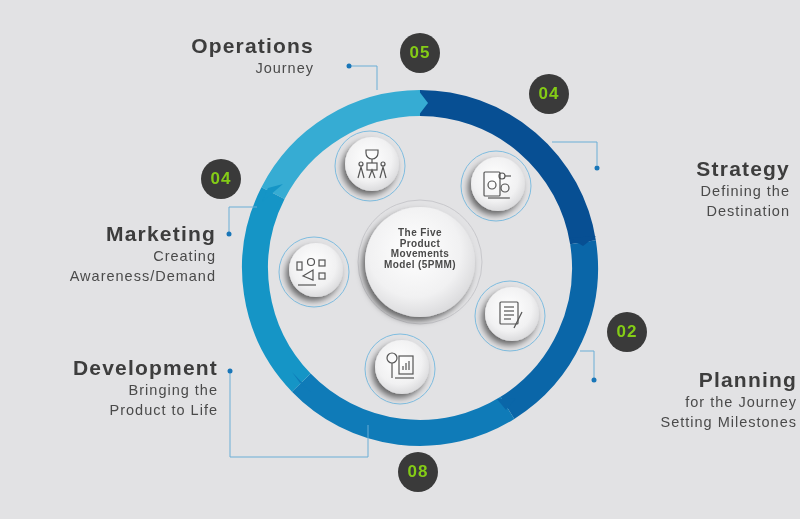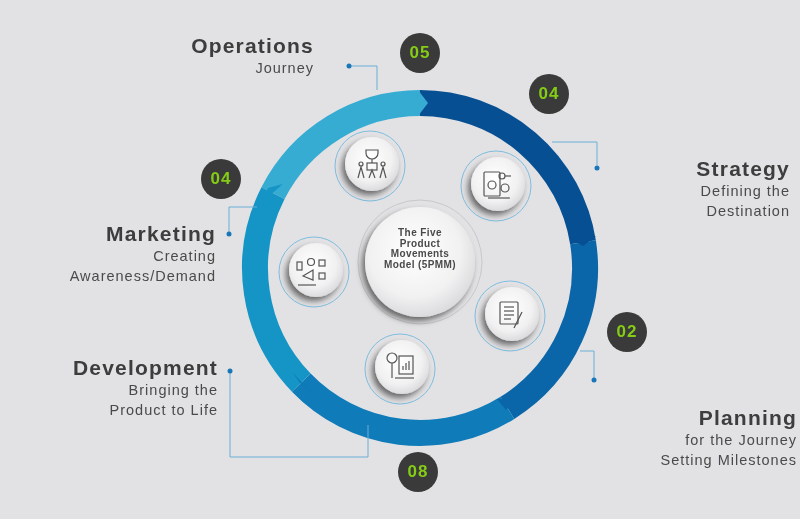--- a/index.html
+++ b/index.html
@@ -153,21 +153,21 @@
   <div class="sub">Defining the</div>
   <div class="sub">Destination</div>
 </div>
 
 <div class="label right" style="right:584px;top:222px;width:220px;">
   <div class="title">Marketing</div>
   <div class="sub">Creating</div>
   <div class="sub">Awareness/Demand</div>
 </div>
 
-<div class="label left" style="left:607px;top:368px;width:190px;margin-top:38px;">
+<div class="label left" style="left:607px;top:368px;width:190px;">
   <div class="title">Planning</div>
   <div class="sub">for the Journey</div>
   <div class="sub">Setting Milestones</div>
 </div>
 
 <div class="label right" style="right:582px;top:356px;width:220px;">
   <div class="title">Development</div>
   <div class="sub">Bringing the</div>
   <div class="sub">Product to Life</div>
 </div>

